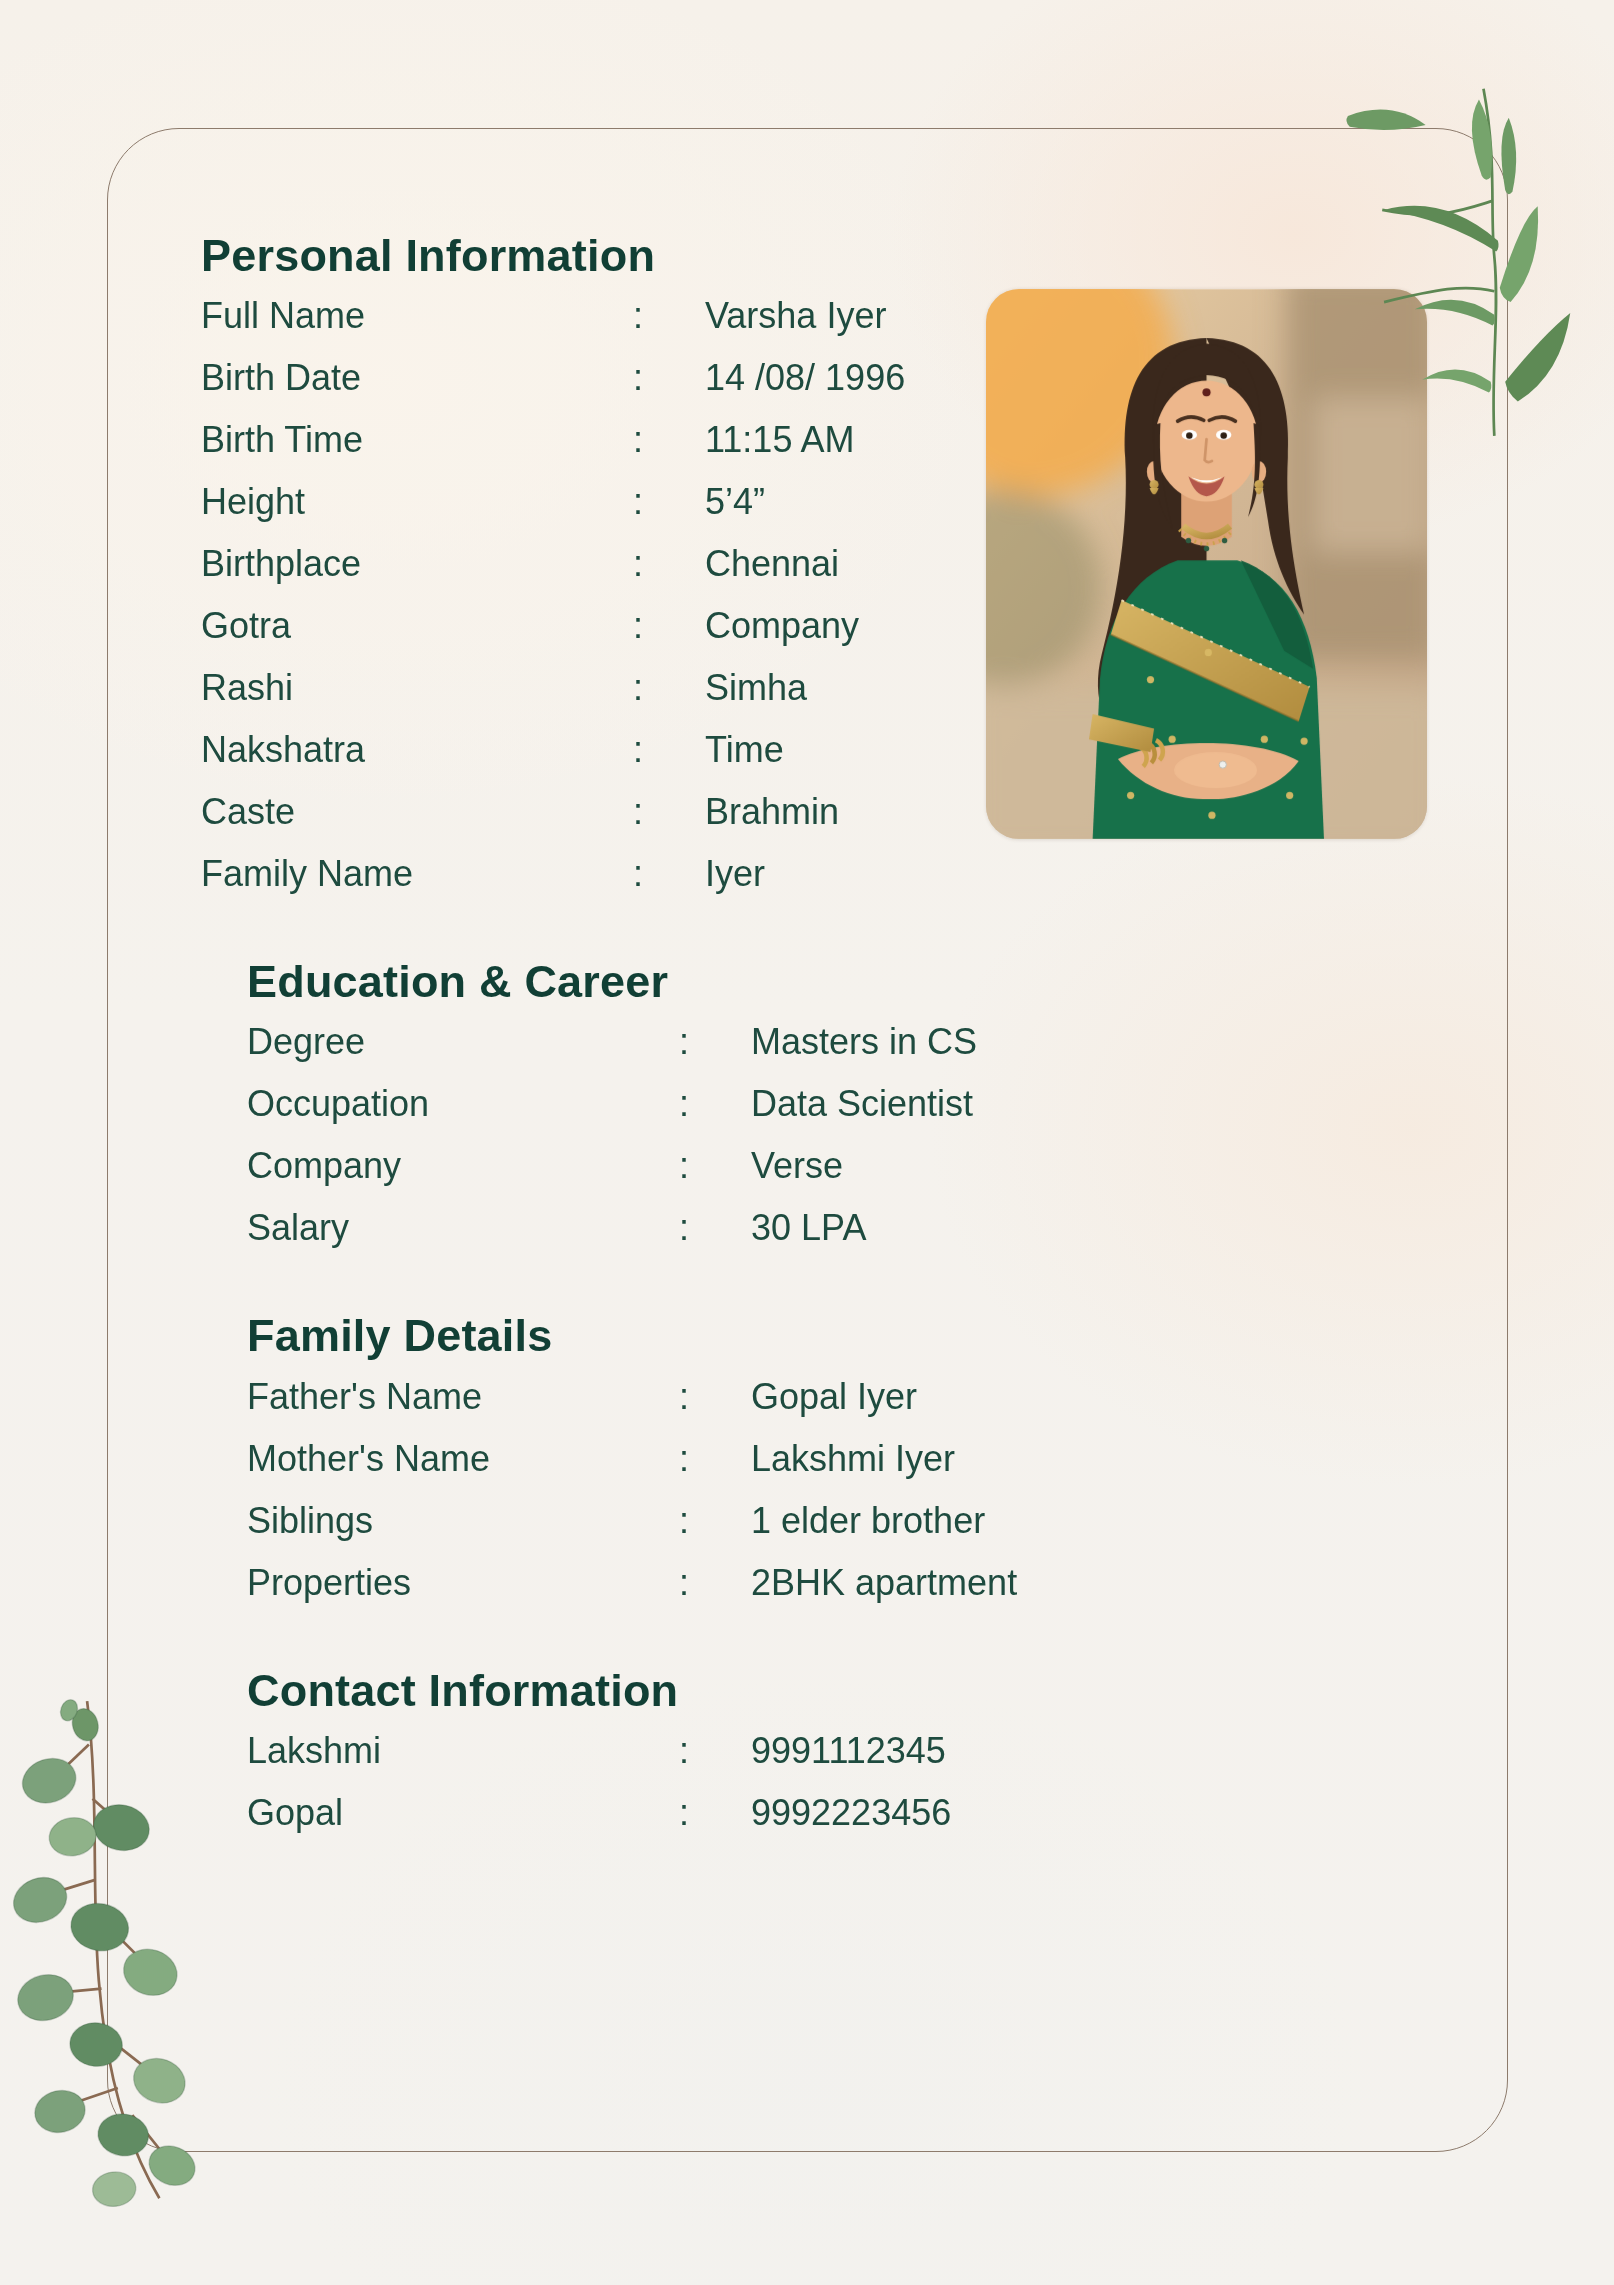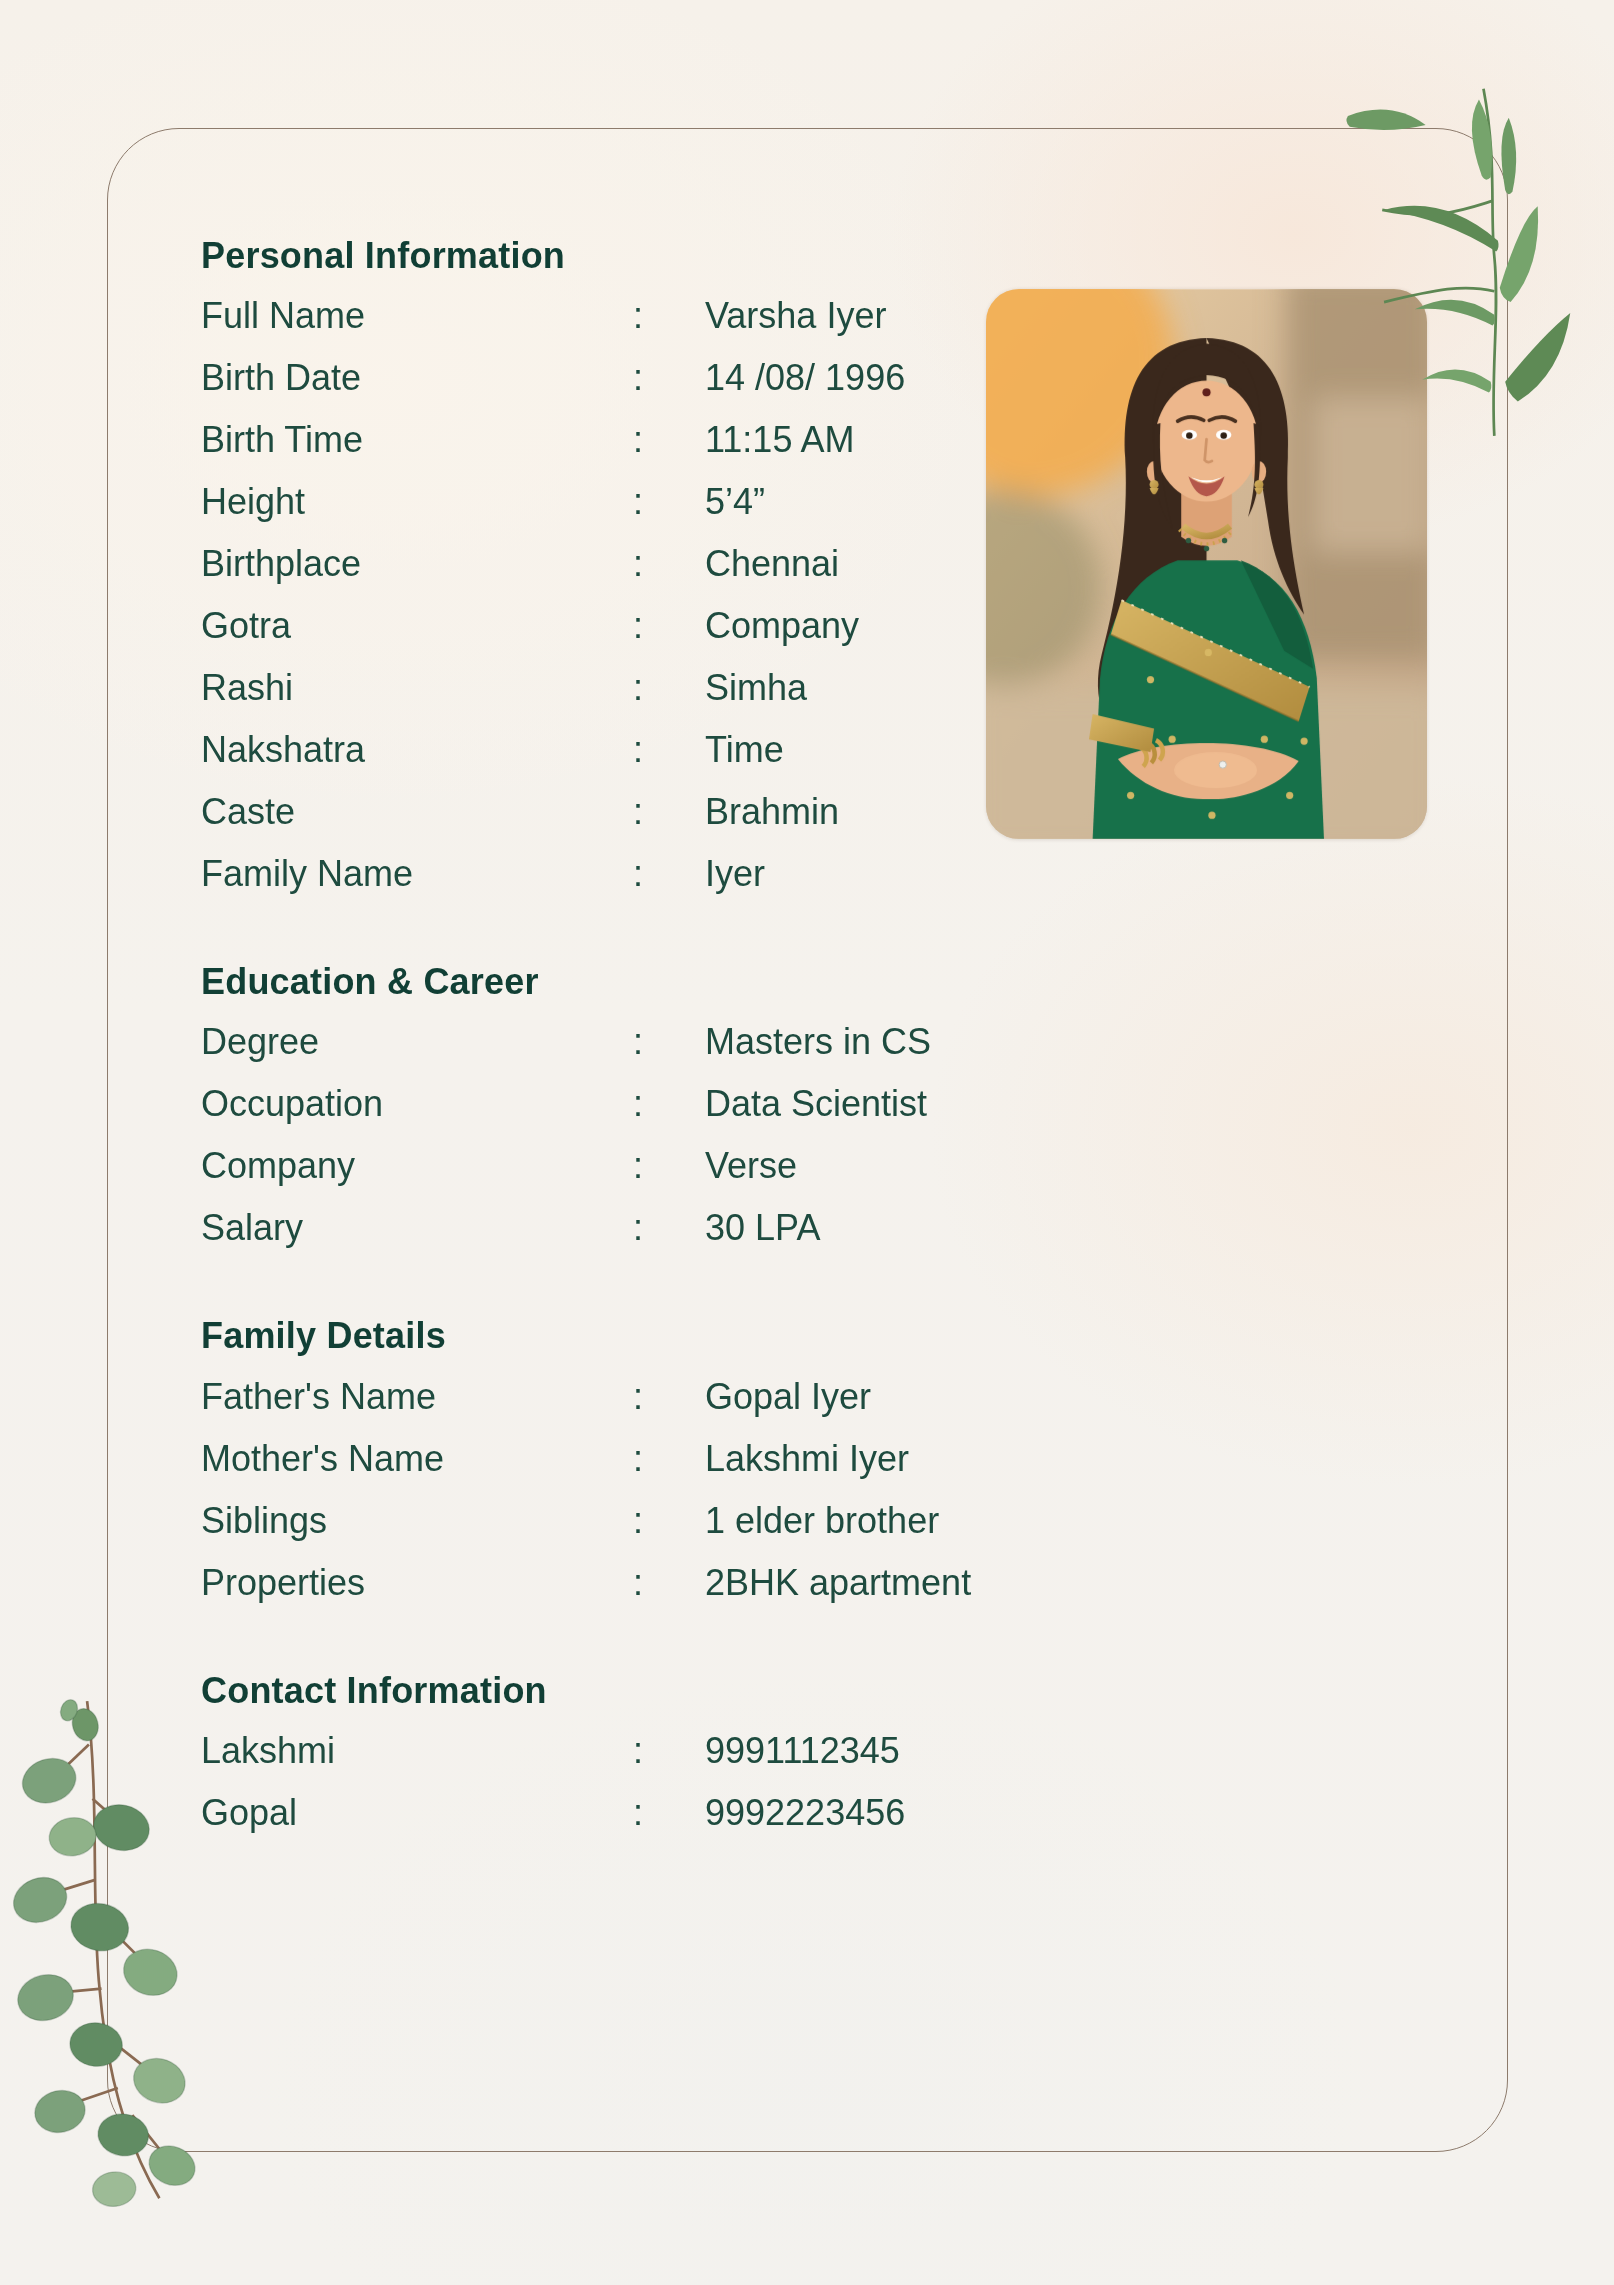--- a/index.html
+++ b/index.html
@@ -15,24 +15,24 @@
       radial-gradient(ellipse 724px 543px at 814px 2081px, rgba(242,241,238,.9), rgba(242,241,238,0) 75%),
       linear-gradient(180deg,#f6f1ea 0%,#f5f2ed 45%,#f4f2ee 100%);
   }
   .frame{
     position:absolute;left:107px;top:128px;width:1401px;height:2024px;
     border:1.8px solid #8d7b6c;border-radius:72px;
     box-sizing:border-box;
     pointer-events:none;
   }
   .content{position:absolute;left:201px;top:233px;width:868px;}
-  section + section{margin-top:54px;}
+  section + section{margin-top:54px;margin-left:46px;}
   .section-title{
     margin:0 0 7.2px 0;
-    font-size:36px;line-height:45px;font-weight:700;
+    font-size:45px;line-height:45px;font-weight:700;
     color:#113f35;letter-spacing:0.2px;white-space:nowrap;
   }
   .row{
     display:grid;grid-template-columns:432px 72px 1fr;
     height:62px;align-items:center;
     font-size:36px;color:#1e4b3f;white-space:nowrap;
   }
   .row .label,.row .colon,.row .value{display:block;}
   .photo{
     position:absolute;left:986px;top:289px;width:441px;height:550px;

